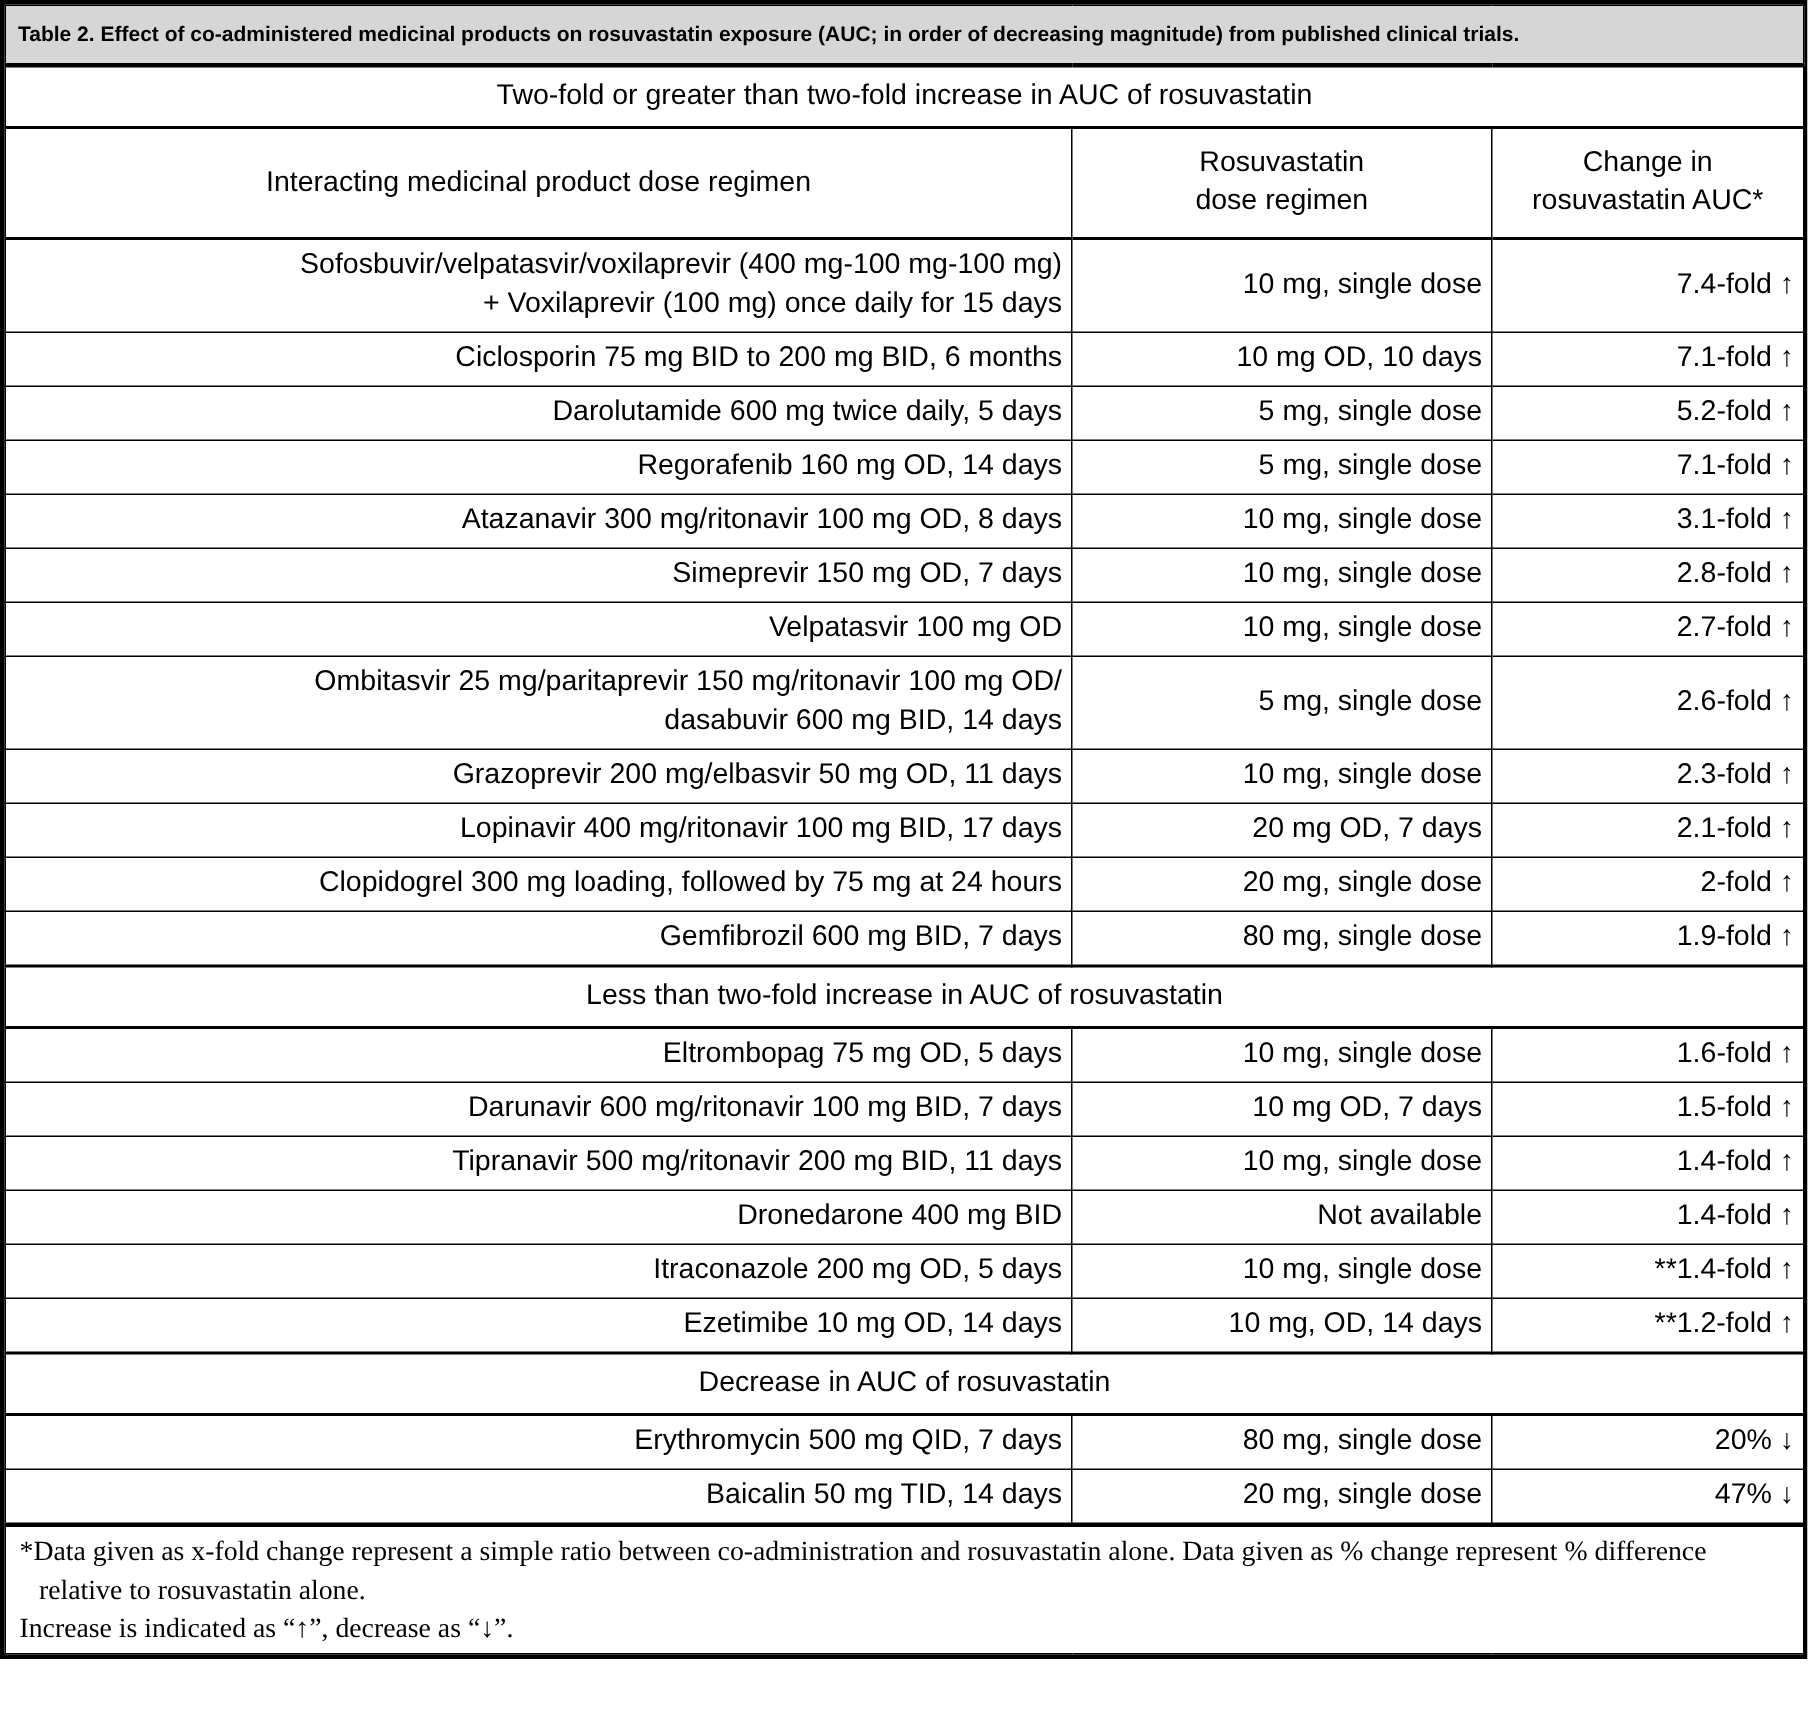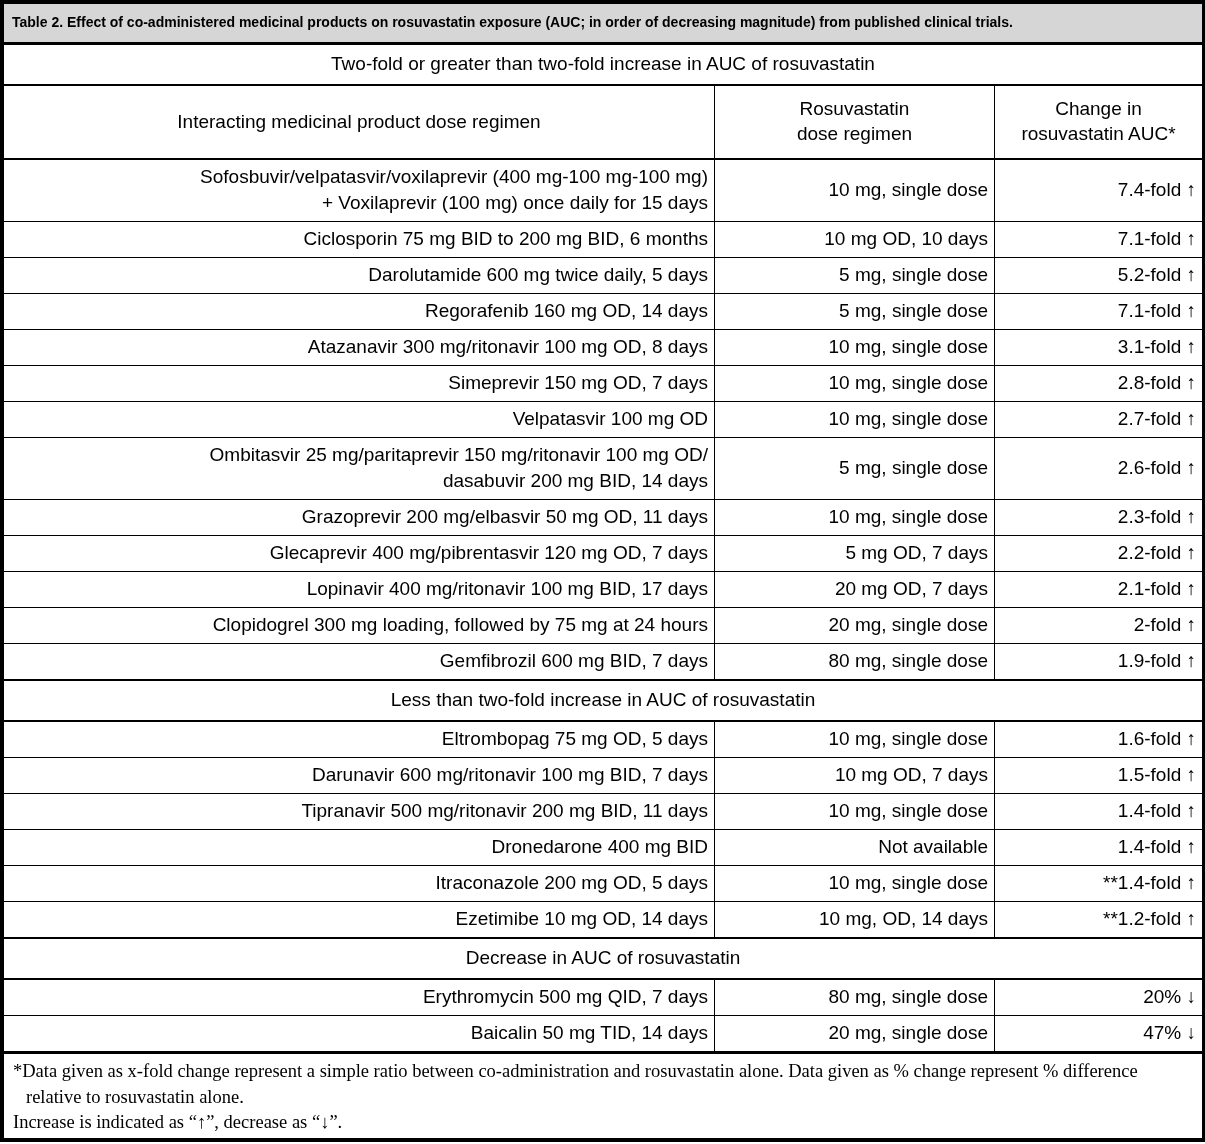--- a/index.html
+++ b/index.html
@@ -178,33 +178,28 @@
           <td class="cell-a"><span>Simeprevir 150 mg OD, 7 days</span></td>
           <td class="cell-b">10 mg, single dose</td>
           <td class="cell-c">2.8-fold ↑</td>
         </tr>
         <tr>
           <td class="cell-a"><span>Velpatasvir 100 mg OD</span></td>
           <td class="cell-b">10 mg, single dose</td>
           <td class="cell-c">2.7-fold ↑</td>
         </tr>
         <tr>
-          <td class="cell-a"><span>Ombitasvir 25 mg/paritaprevir 150 mg/ritonavir 100 mg OD/</span><span class="l2">dasabuvir 200 mg BID, 14 days</span></td>
+          <td class="cell-a"><span>Ombitasvir 25 mg/paritaprevir 150 mg/ritonavir 100 mg OD/</span><span class="l2">dasabuvir 600 mg BID, 14 days</span></td>
           <td class="cell-b">5 mg, single dose</td>
           <td class="cell-c">2.6-fold ↑</td>
         </tr>
         <tr>
           <td class="cell-a"><span>Grazoprevir 200 mg/elbasvir 50 mg OD, 11 days</span></td>
           <td class="cell-b">10 mg, single dose</td>
           <td class="cell-c">2.3-fold ↑</td>
-        </tr>
-        <tr>
-          <td class="cell-a"><span>Glecaprevir 400 mg/pibrentasvir 120 mg OD, 7 days</span></td>
-          <td class="cell-b">5 mg OD, 7 days</td>
-          <td class="cell-c">2.2-fold ↑</td>
         </tr>
         <tr>
           <td class="cell-a"><span>Lopinavir 400 mg/ritonavir 100 mg BID, 17 days</span></td>
           <td class="cell-b">20 mg OD, 7 days</td>
           <td class="cell-c">2.1-fold ↑</td>
         </tr>
         <tr>
           <td class="cell-a"><span>Clopidogrel 300 mg loading, followed by 75 mg at 24 hours</span></td>
           <td class="cell-b">20 mg, single dose</td>
           <td class="cell-c">2-fold ↑</td>

